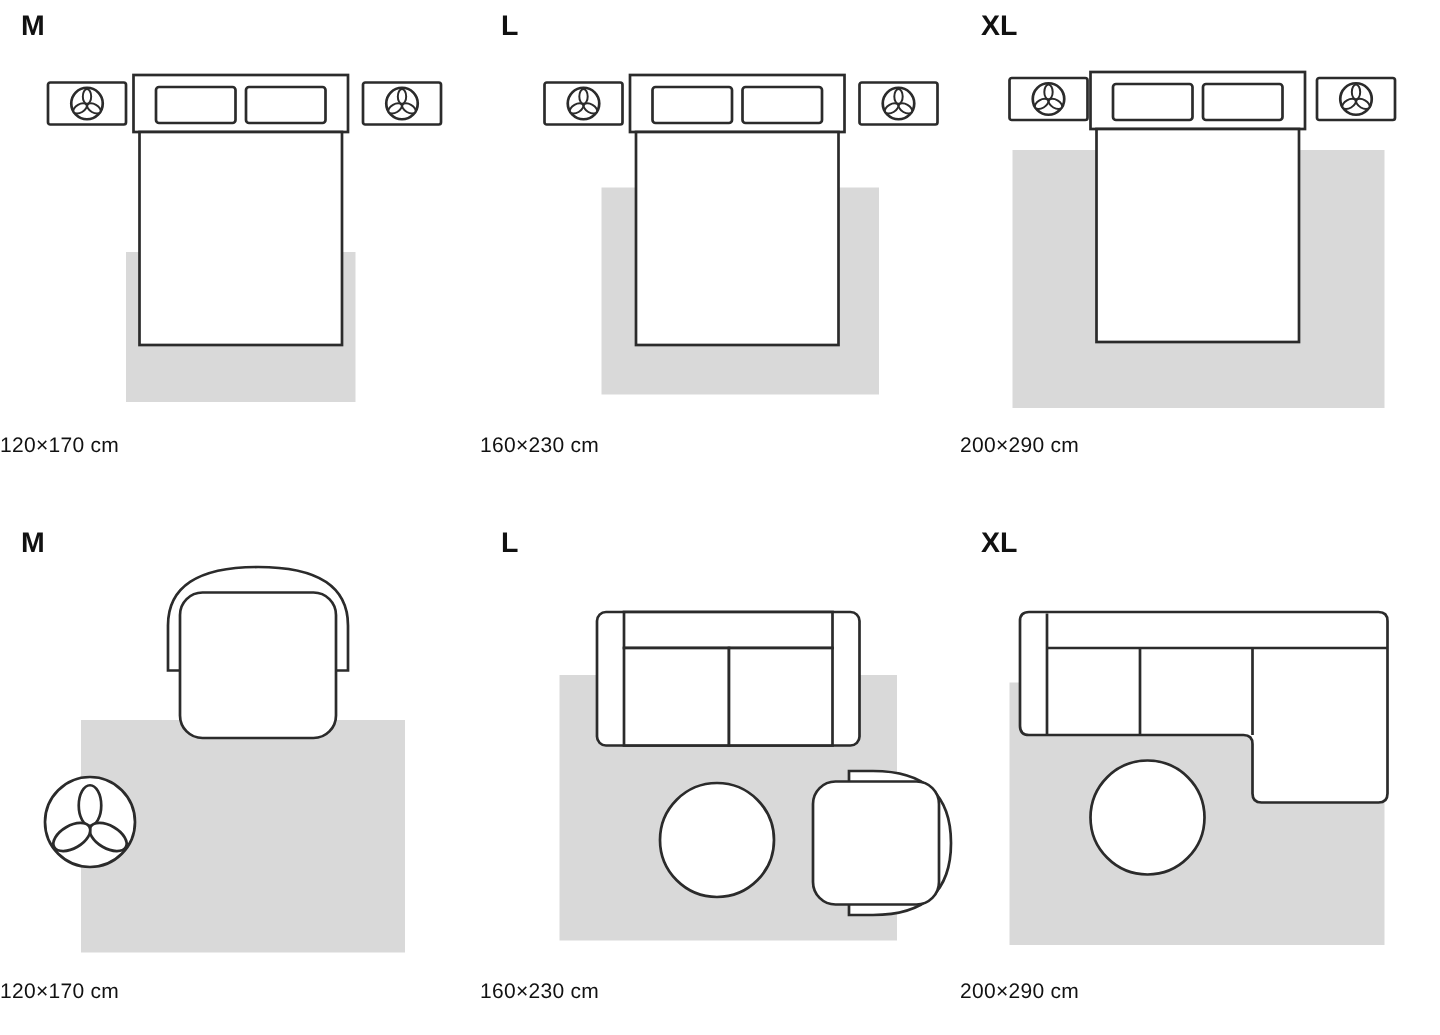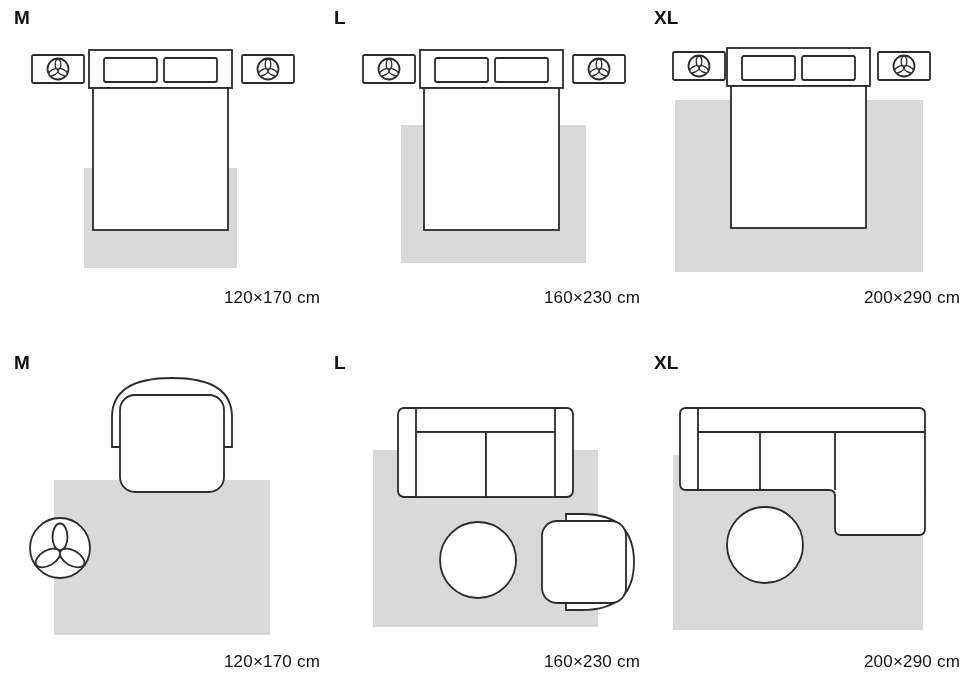--- a/index.html
+++ b/index.html
@@ -24,22 +24,22 @@
   }
   .panel{position:relative;width:320px;height:345px;}
   .panel-label{
     position:absolute;top:8px;left:14px;
     font-size:19px;font-weight:700;line-height:1.1;
   }
   .scene{display:block;}
   .panel-top .scene{margin-top:45px;width:320px;height:230px;}
   .panel-bottom .scene{margin-top:30px;width:320px;height:270px;}
   .caption{
-    text-align:right;
-    font-size:17px;
+    text-align:left;
+    font-size:14px;
     margin-top:13px;
     letter-spacing:.2px;
   }
   .panel-bottom .caption{margin-top:7px;}
   .rug{fill:var(--rug);stroke:none;}
   .furn{fill:#ffffff;stroke:var(--line);stroke-width:1.8;}
   .furn-line{fill:none;stroke:var(--line);stroke-width:1.8;}
 </style>
 </head>
 <body>

